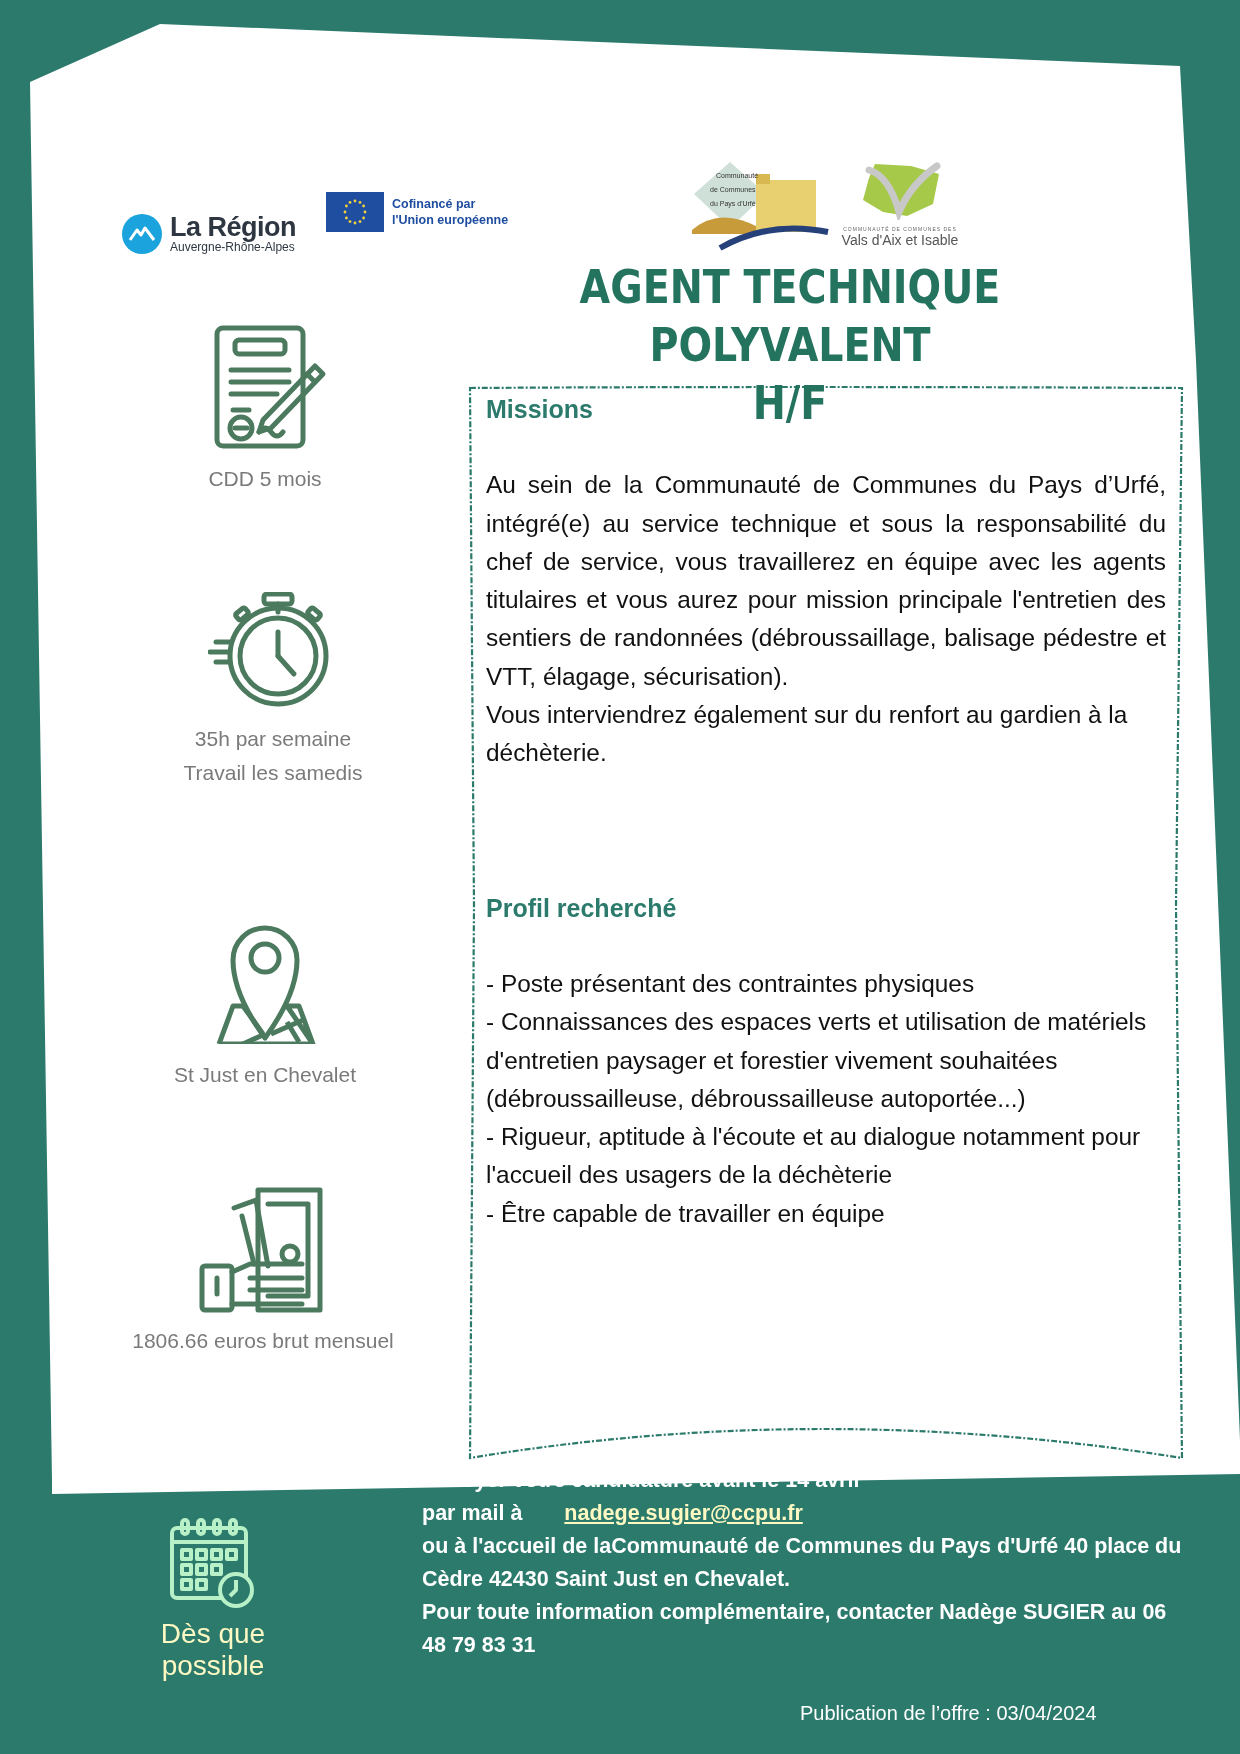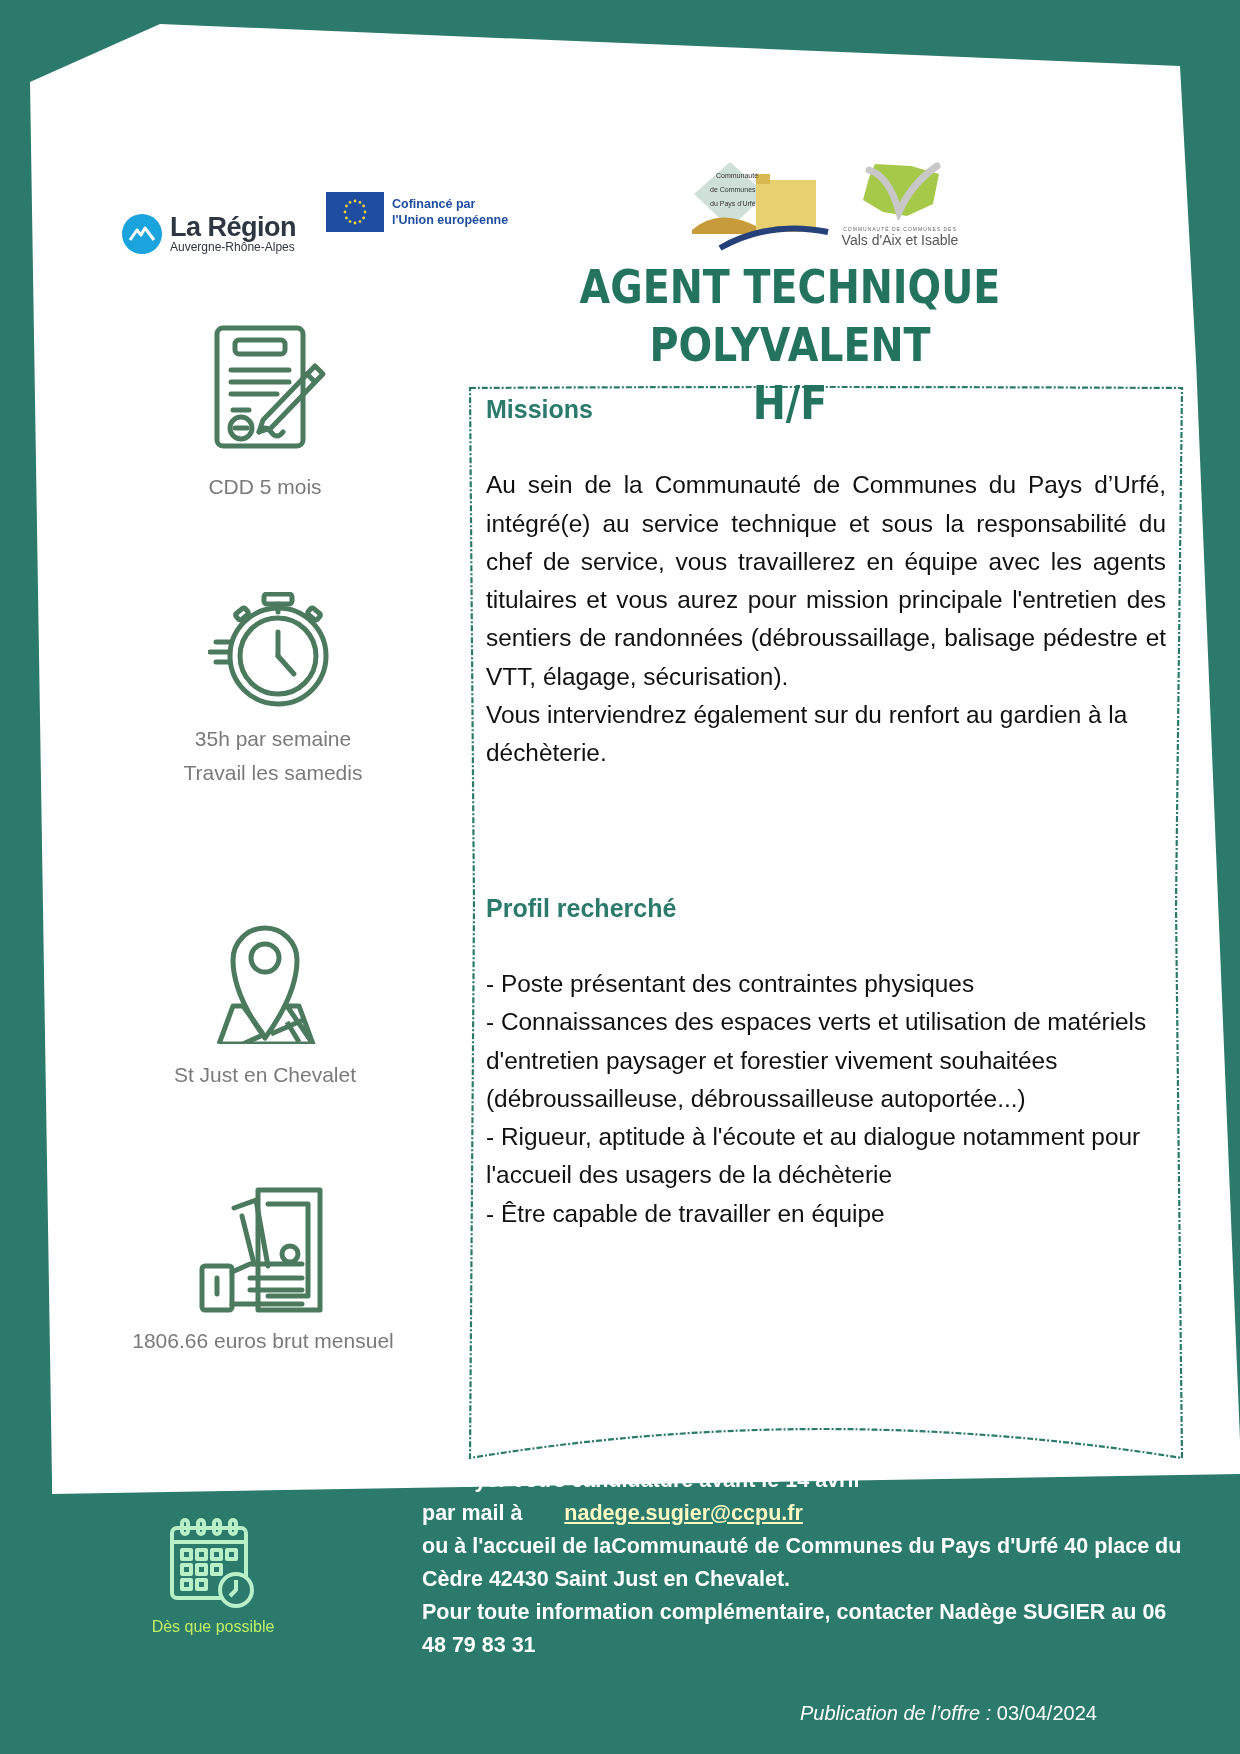--- a/index.html
+++ b/index.html
@@ -47,22 +47,22 @@
     .frame-text .gap-big { height: 116px; }
     .frame-text p { margin: 0; }
 
     
     .footer-text {
       left: 422px; top: 1464px; width: 760px; color: #ffffff; font-weight: bold;
       font-size: 21.5px; line-height: 33px;
     }
     .footer-text a { color: #fef9c3; text-decoration: underline; margin-left: 36px; }
     .pub { left: 800px; top: 1702px; color: #ffffff; font-size: 20px; }
-    .pub .lbl { font-style: italic; }
-    .start { left: 108px; top: 1518px; width: 210px; text-align: center; color: #bef264; font-size: 16px; }
+    .pub .lbl { }
+    .start { left: 108px; top: 1518px; width: 210px; text-align: center; color: #fef9c3; font-size: 28px; }
     .start svg { display: block; margin: 0 auto 10px auto; }
   </style>
 </head>
 <body>
 
 <svg class="panel-bg" viewBox="0 0 1240 1754" xmlns="http://www.w3.org/2000/svg">
   <polygon points="30,82 160,24 1180,66 1196,360 1240,1440 1240,1474 52,1494 52,1480 30,82" fill="#ffffff"></polygon>
   <path d="M470,388 Q780,386 1182,388 L1176,906 L1182,1458 Q820,1400 470,1458 L474,906 Z" fill="none" stroke="#2b7a6c" stroke-width="2.2" stroke-dasharray="6 2 2 2"></path>
 </svg>
 
@@ -139,21 +139,21 @@
         <line x1="36" y1="58" x2="94" y2="58"></line>
         <line x1="36" y1="70" x2="82" y2="70"></line>
       <line x1="38" y1="86" x2="54" y2="86"></line>
       <circle cx="46" cy="104" r="11"></circle>
         <line x1="40" y1="104" x2="52" y2="104"></line>
       <path d="M64,108 Q70,100 76,108 T88,108"></path>
       <path d="M68,96 L120,42 L128,50 L76,104 L64,108 Z"></path>
       <line x1="112" y1="50" x2="120" y2="58"></line>
     </g>
   </svg>
-  <div style="margin-top:20px;">CDD 5 mois</div>
+  <div style="margin-top:12px;">CDD 5 mois</div>
 </div>
 
 <div class="abs info" style="left:123px; top:592px;">
   <svg width="130" height="118" viewBox="0 0 130 118">
     <g fill="none" stroke="#4c7a5e" stroke-width="5" stroke-linecap="round" stroke-linejoin="round">
       <rect x="56" y="2" width="28" height="10" rx="3"></rect>
       <line x1="70" y1="12" x2="70" y2="20"></line>
       <rect x="28" y="18" width="12" height="8" rx="2" transform="rotate(-40 34 22)"></rect>
       <rect x="100" y="18" width="12" height="8" rx="2" transform="rotate(40 106 22)"></rect>
       <circle cx="70" cy="64" r="48"></circle>

